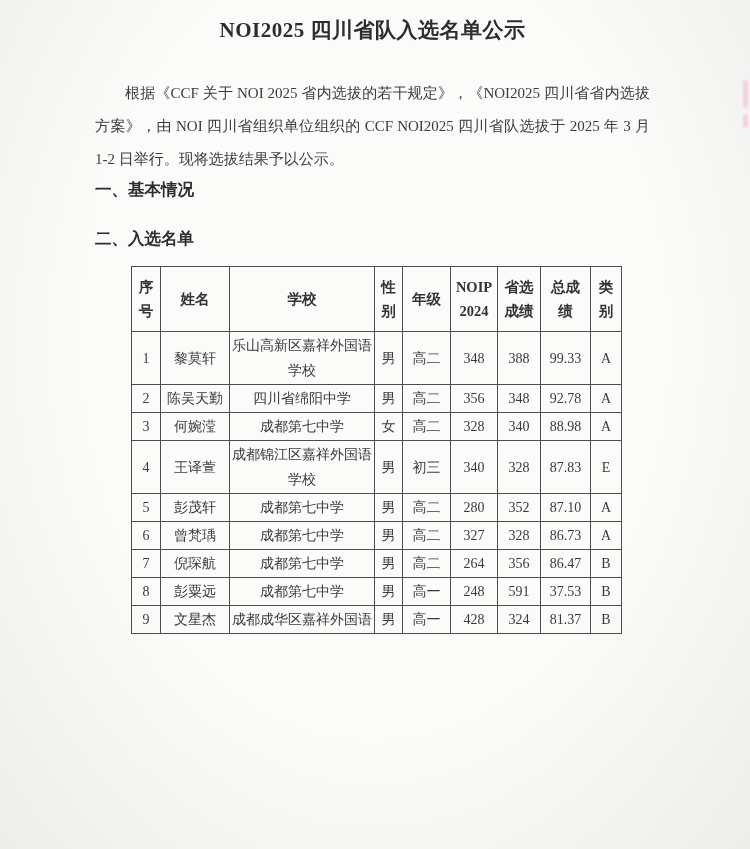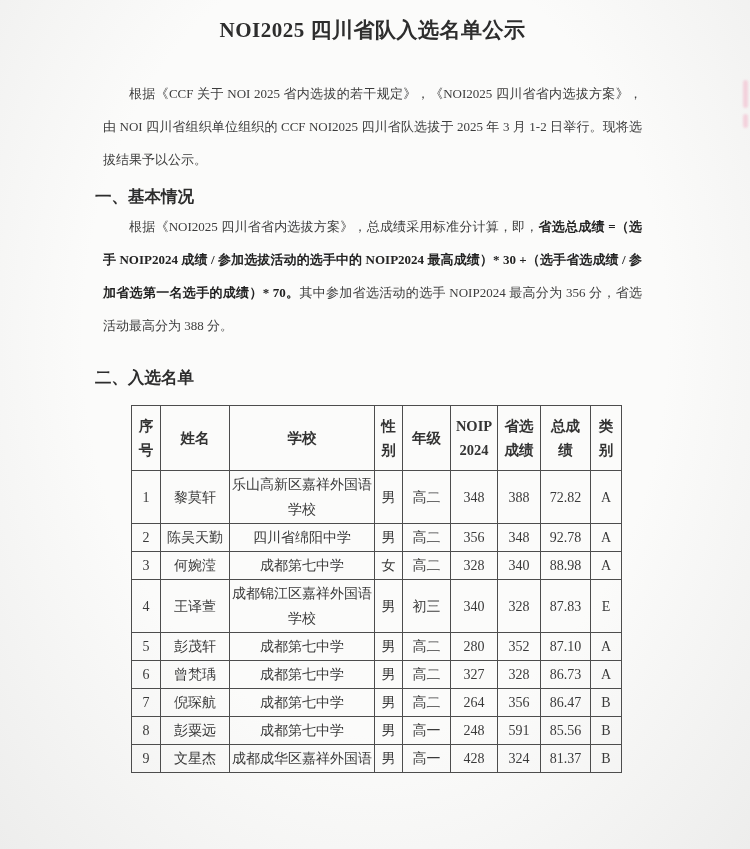--- a/index.html
+++ b/index.html
@@ -11,29 +11,29 @@
     position:relative; width:750px; height:849px; overflow:hidden;
     background:radial-gradient(ellipse at 50% 40%, #fbfbfa 55%, #ededec 100%);
     color:#3a3a3a;
   }
   .content { padding:0 100px 0 95px; }
   .doc-title {
     margin:16px 0 0 0; text-align:center;
     font-size:21px; font-weight:bold; letter-spacing:0.5px; color:#2d2d2d;
   }
   .para {
-    margin:8px; font-size:13px; line-height:33px;
+    margin:0; font-size:15px; line-height:33px;
     text-align:justify; text-indent:2em; color:#3c3c3c;
   }
   .para-intro { margin-top:33px; }
   .sec-heading {
     margin:0; font-size:16.5px; font-weight:bold; color:#2d2d2d;
     line-height:26px;
   }
-  .sec-heading-1 { margin-top:7px; }
+  .sec-heading-1 { margin-top:1px; }
   .para-quota { margin-top:2px; }
   .para-formula { margin-top:0; }
   .para-formula b { color:#222; }
   .sec-heading-2 { margin-top:23px; }
   table.sel-table {
     margin:14px 0 0 36px; border-collapse:collapse; table-layout:fixed;
     width:490px; background:transparent;
   }
   .sel-table th, .sel-table td {
     border:1px solid #4d4d4d; text-align:center; vertical-align:middle;
@@ -58,21 +58,20 @@
 <div class="page">
   <div class="content">
 
     <h1 class="doc-title">NOI2025 四川省队入选名单公示</h1>
 
     <p class="para para-intro">根据《CCF 关于 NOI 2025 省内选拔的若干规定》，《NOI2025 四川省省内选拔方案》，由 NOI 四川省组织单位组织的 CCF NOI2025 四川省队选拔于 2025 年 3 月 1-2 日举行。现将选拔结果予以公示。</p>
 
     <h2 class="sec-heading sec-heading-1">一、基本情况</h2>
 
 
-    <p class="para para-formula"><span>根据《NOI2025 四川省省内选拔方案》，总成绩采用标准分计算，即，</span><b>省选总成绩 =（选手 NOIP2024 成绩 / 参加选拔活动的选手中的 NOIP2024 最高成绩）* 30 +（选手省选成绩 / 参加省选第一名选手的成绩）* 70。</b><span>其中参加省选活动的选手 NOIP2024 最高分为 356 分，省选活动最高分为 388 分。</span></p>
 
     <h2 class="sec-heading sec-heading-2">二、入选名单</h2>
 
     <table class="sel-table">
       <colgroup>
         <col style="width:29px">
           <col style="width:69px">
           <col style="width:145px">
         <col style="width:28px">
           <col style="width:48px">
@@ -103,21 +102,21 @@
       <tbody id="sel-table-body">
           <tr>
             <td>1</td>
             <td>黎莫轩</td>
             <td>乐山高新区嘉祥外国语
 学校</td>
             <td>男</td>
             <td>高二</td>
             <td>348</td>
             <td>388</td>
-            <td>72.82</td>
+            <td>99.33</td>
             <td>A</td>
           </tr>
           <tr>
             <td>2</td>
             <td>陈吴天勤</td>
             <td>四川省绵阳中学</td>
             <td>男</td>
             <td>高二</td>
             <td>356</td>
             <td>348</td>
@@ -181,21 +180,21 @@
             <td>B</td>
           </tr>
           <tr>
             <td>8</td>
             <td>彭粟远</td>
             <td>成都第七中学</td>
             <td>男</td>
             <td>高一</td>
             <td>248</td>
             <td>591</td>
-            <td>85.56</td>
+            <td>37.53</td>
             <td>B</td>
           </tr>
           <tr>
             <td>9</td>
             <td>文星杰</td>
             <td>成都成华区嘉祥外国语</td>
             <td>男</td>
             <td>高一</td>
             <td>428</td>
             <td>324</td>

